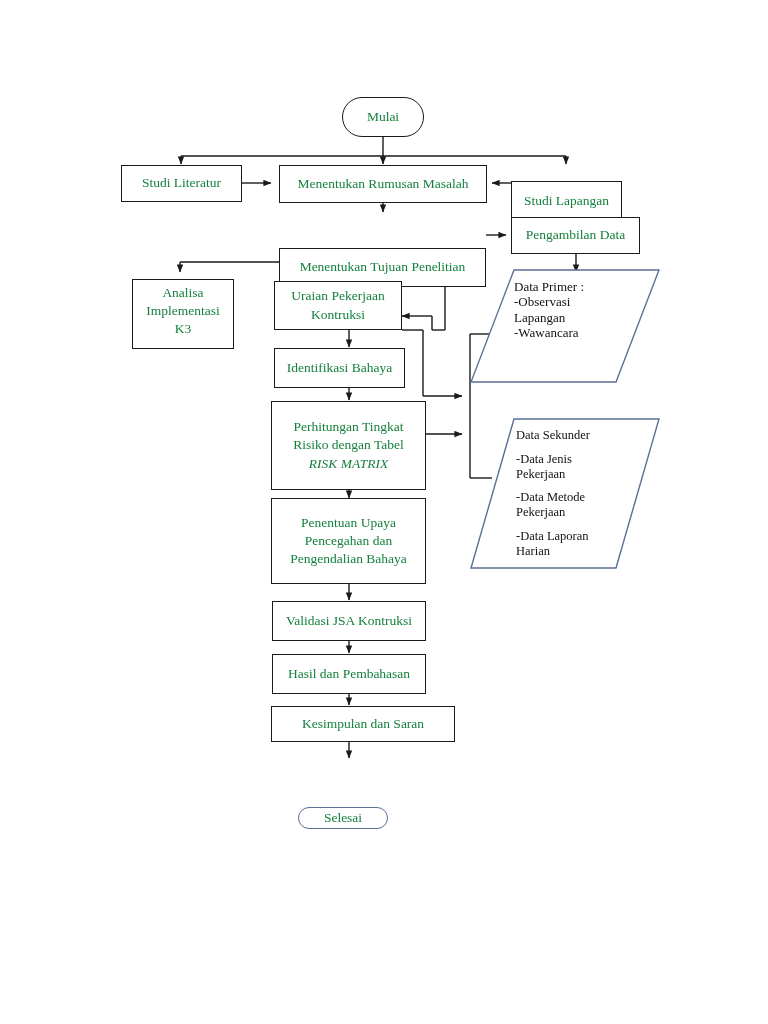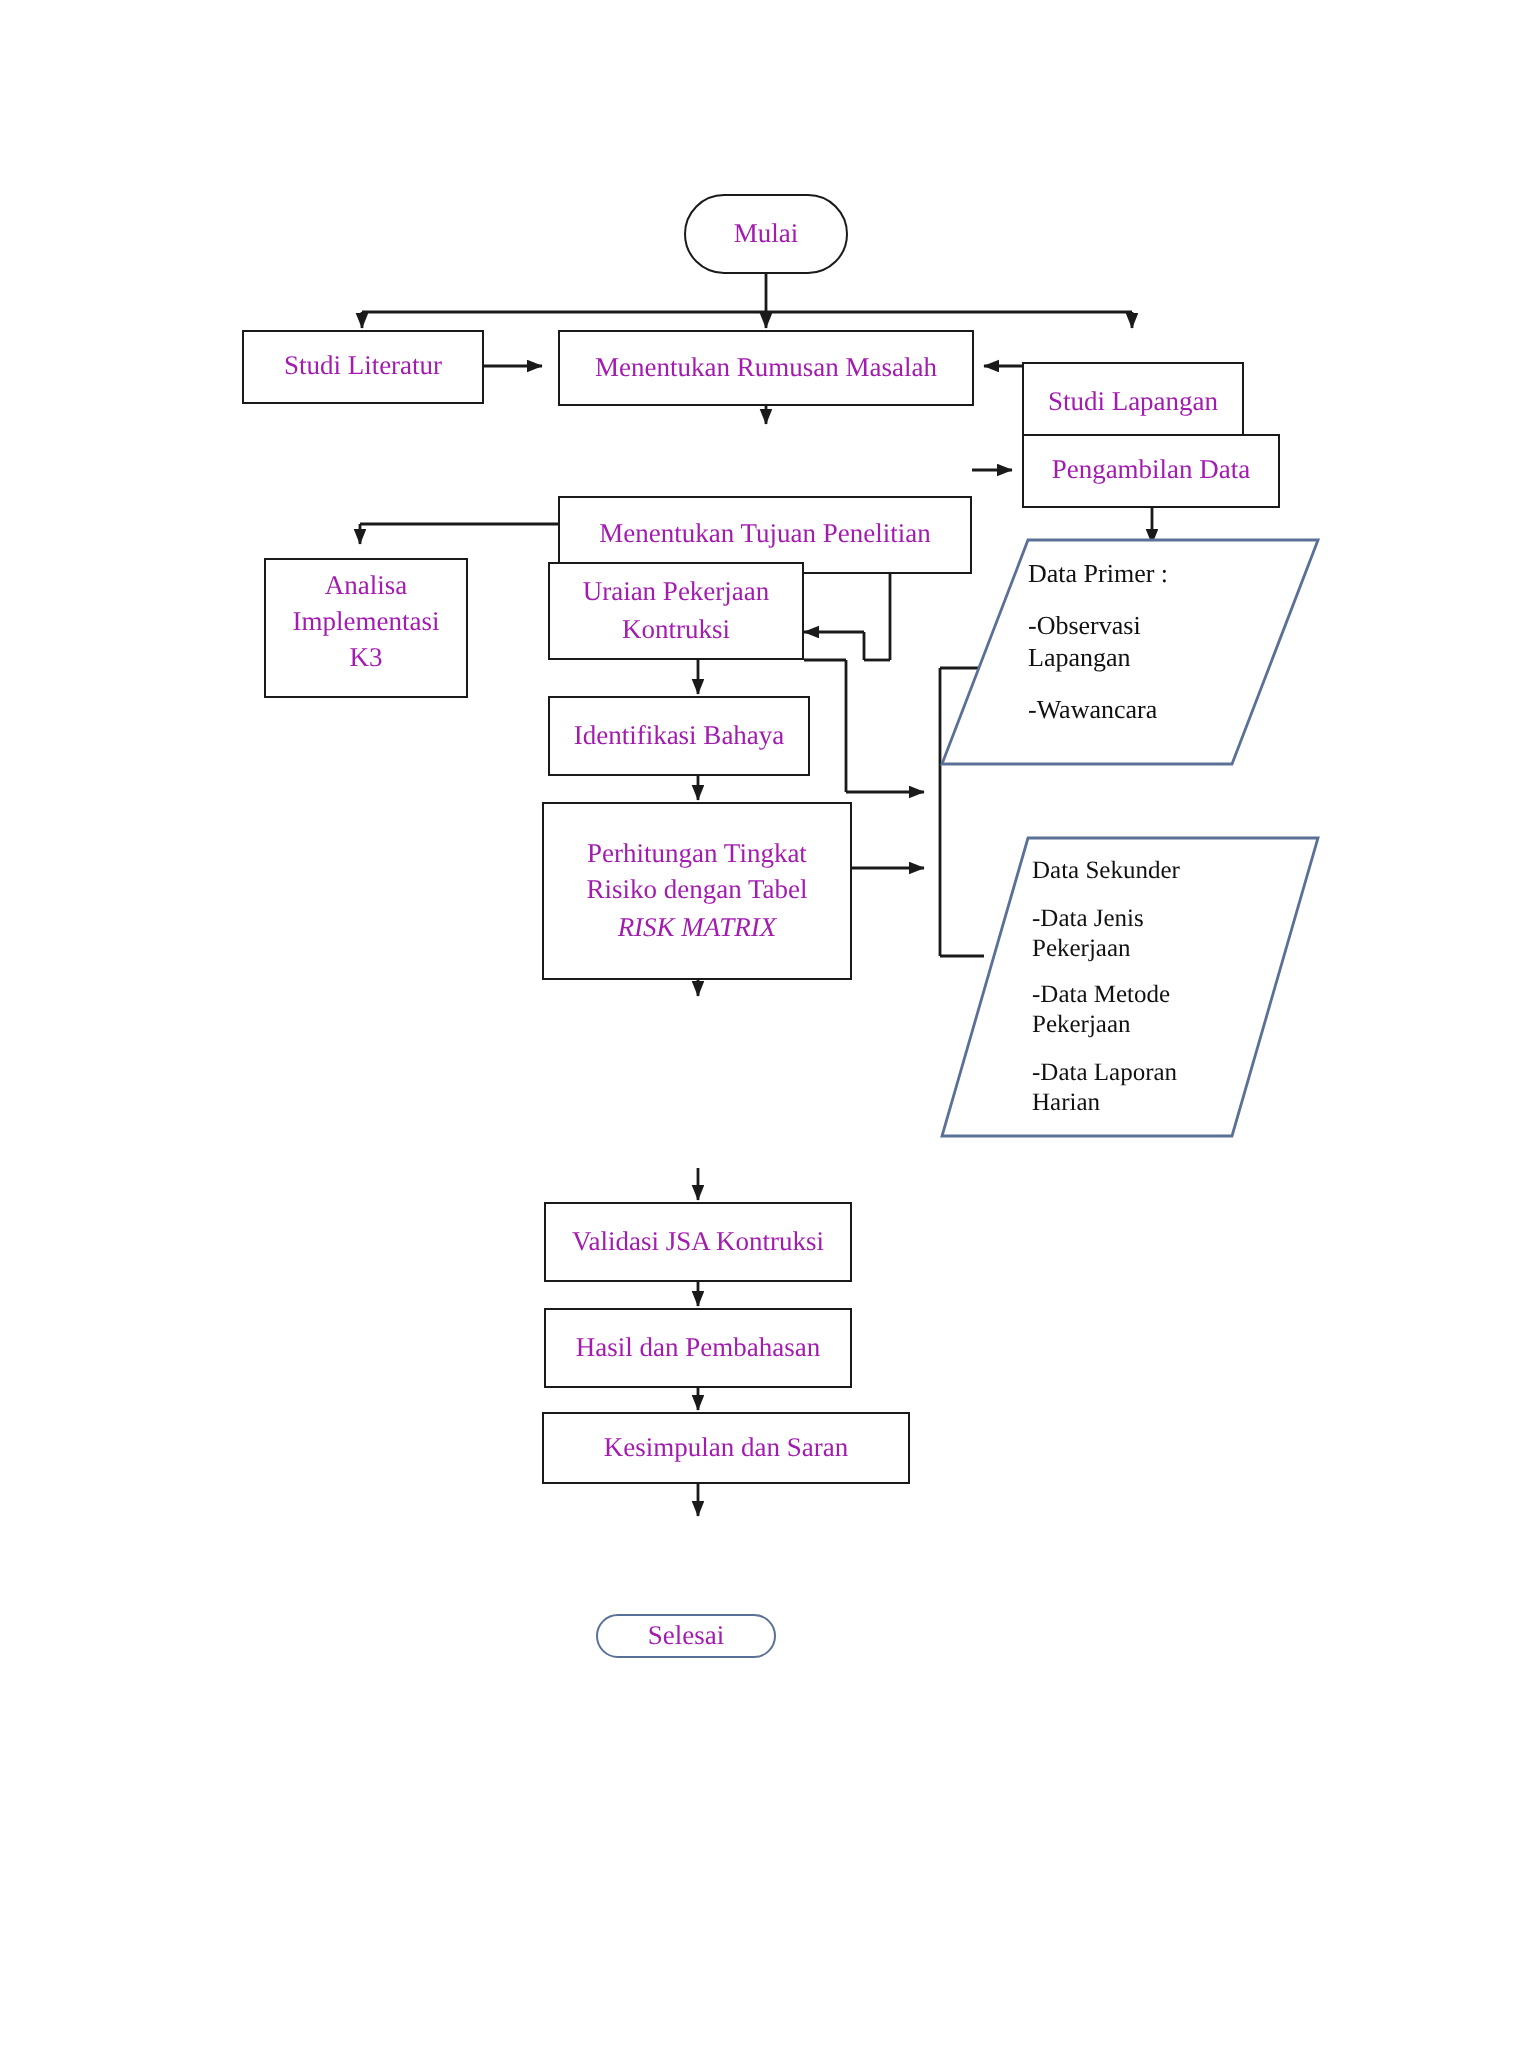--- a/index.html
+++ b/index.html
@@ -23,21 +23,21 @@
     height: 1024px;
   }
   .node {
     position: absolute;
     box-sizing: border-box;
     display: flex;
     flex-direction: column;
     align-items: center;
     justify-content: center;
     text-align: center;
-    color: #a21caf;
+    color: #15803d;
     font-size: 13.5px;
     line-height: 1.05;
     background: #ffffff;
   }
   .rect {
     border: 1.4px solid #1a1a1a;
   }
   .terminal-dark {
     border: 1.4px solid #1a1a1a;
     border-radius: 22px;
@@ -60,21 +60,20 @@
     color: #111111;
     font-size: 13px;
     line-height: 1.18;
   }
   .para .para-body {
     position: relative;
     z-index: 2;
     padding: 10px 0 0 0;
     display: flex;
     flex-direction: column;
-    gap: 11px;
   }
   .para .para-body .ptext {
     display: block;
     white-space: pre-line;
   }
   .para-shape {
     position: absolute;
     left: 0;
     top: 0;
     z-index: 1;
@@ -177,20 +176,25 @@
   <div class="node rect" style="left:274px; top:348px; width:131px; height:40px;">
     <span class="line">Identifikasi Bahaya</span>
   </div>
 
   <div class="node rect" style="left:271px; top:401px; width:155px; height:89px;">
     <span class="line">Perhitungan Tingkat</span>
     <span class="line">Risiko dengan Tabel</span>
     <span class="line italic">RISK MATRIX</span>
   </div>
 
+  <div class="node rect" style="left:271px; top:498px; width:155px; height:86px;">
+    <span class="line">Penentuan Upaya</span>
+    <span class="line">Pencegahan dan</span>
+    <span class="line">Pengendalian Bahaya</span>
+  </div>
 
   <div class="node rect" style="left:272px; top:601px; width:154px; height:40px;">
     <span class="line">Validasi JSA Kontruksi</span>
   </div>
 
   <div class="node rect" style="left:272px; top:654px; width:154px; height:40px;">
     <span class="line">Hasil dan Pembahasan</span>
   </div>
 
   <div class="node rect" style="left:271px; top:706px; width:184px; height:36px;">

